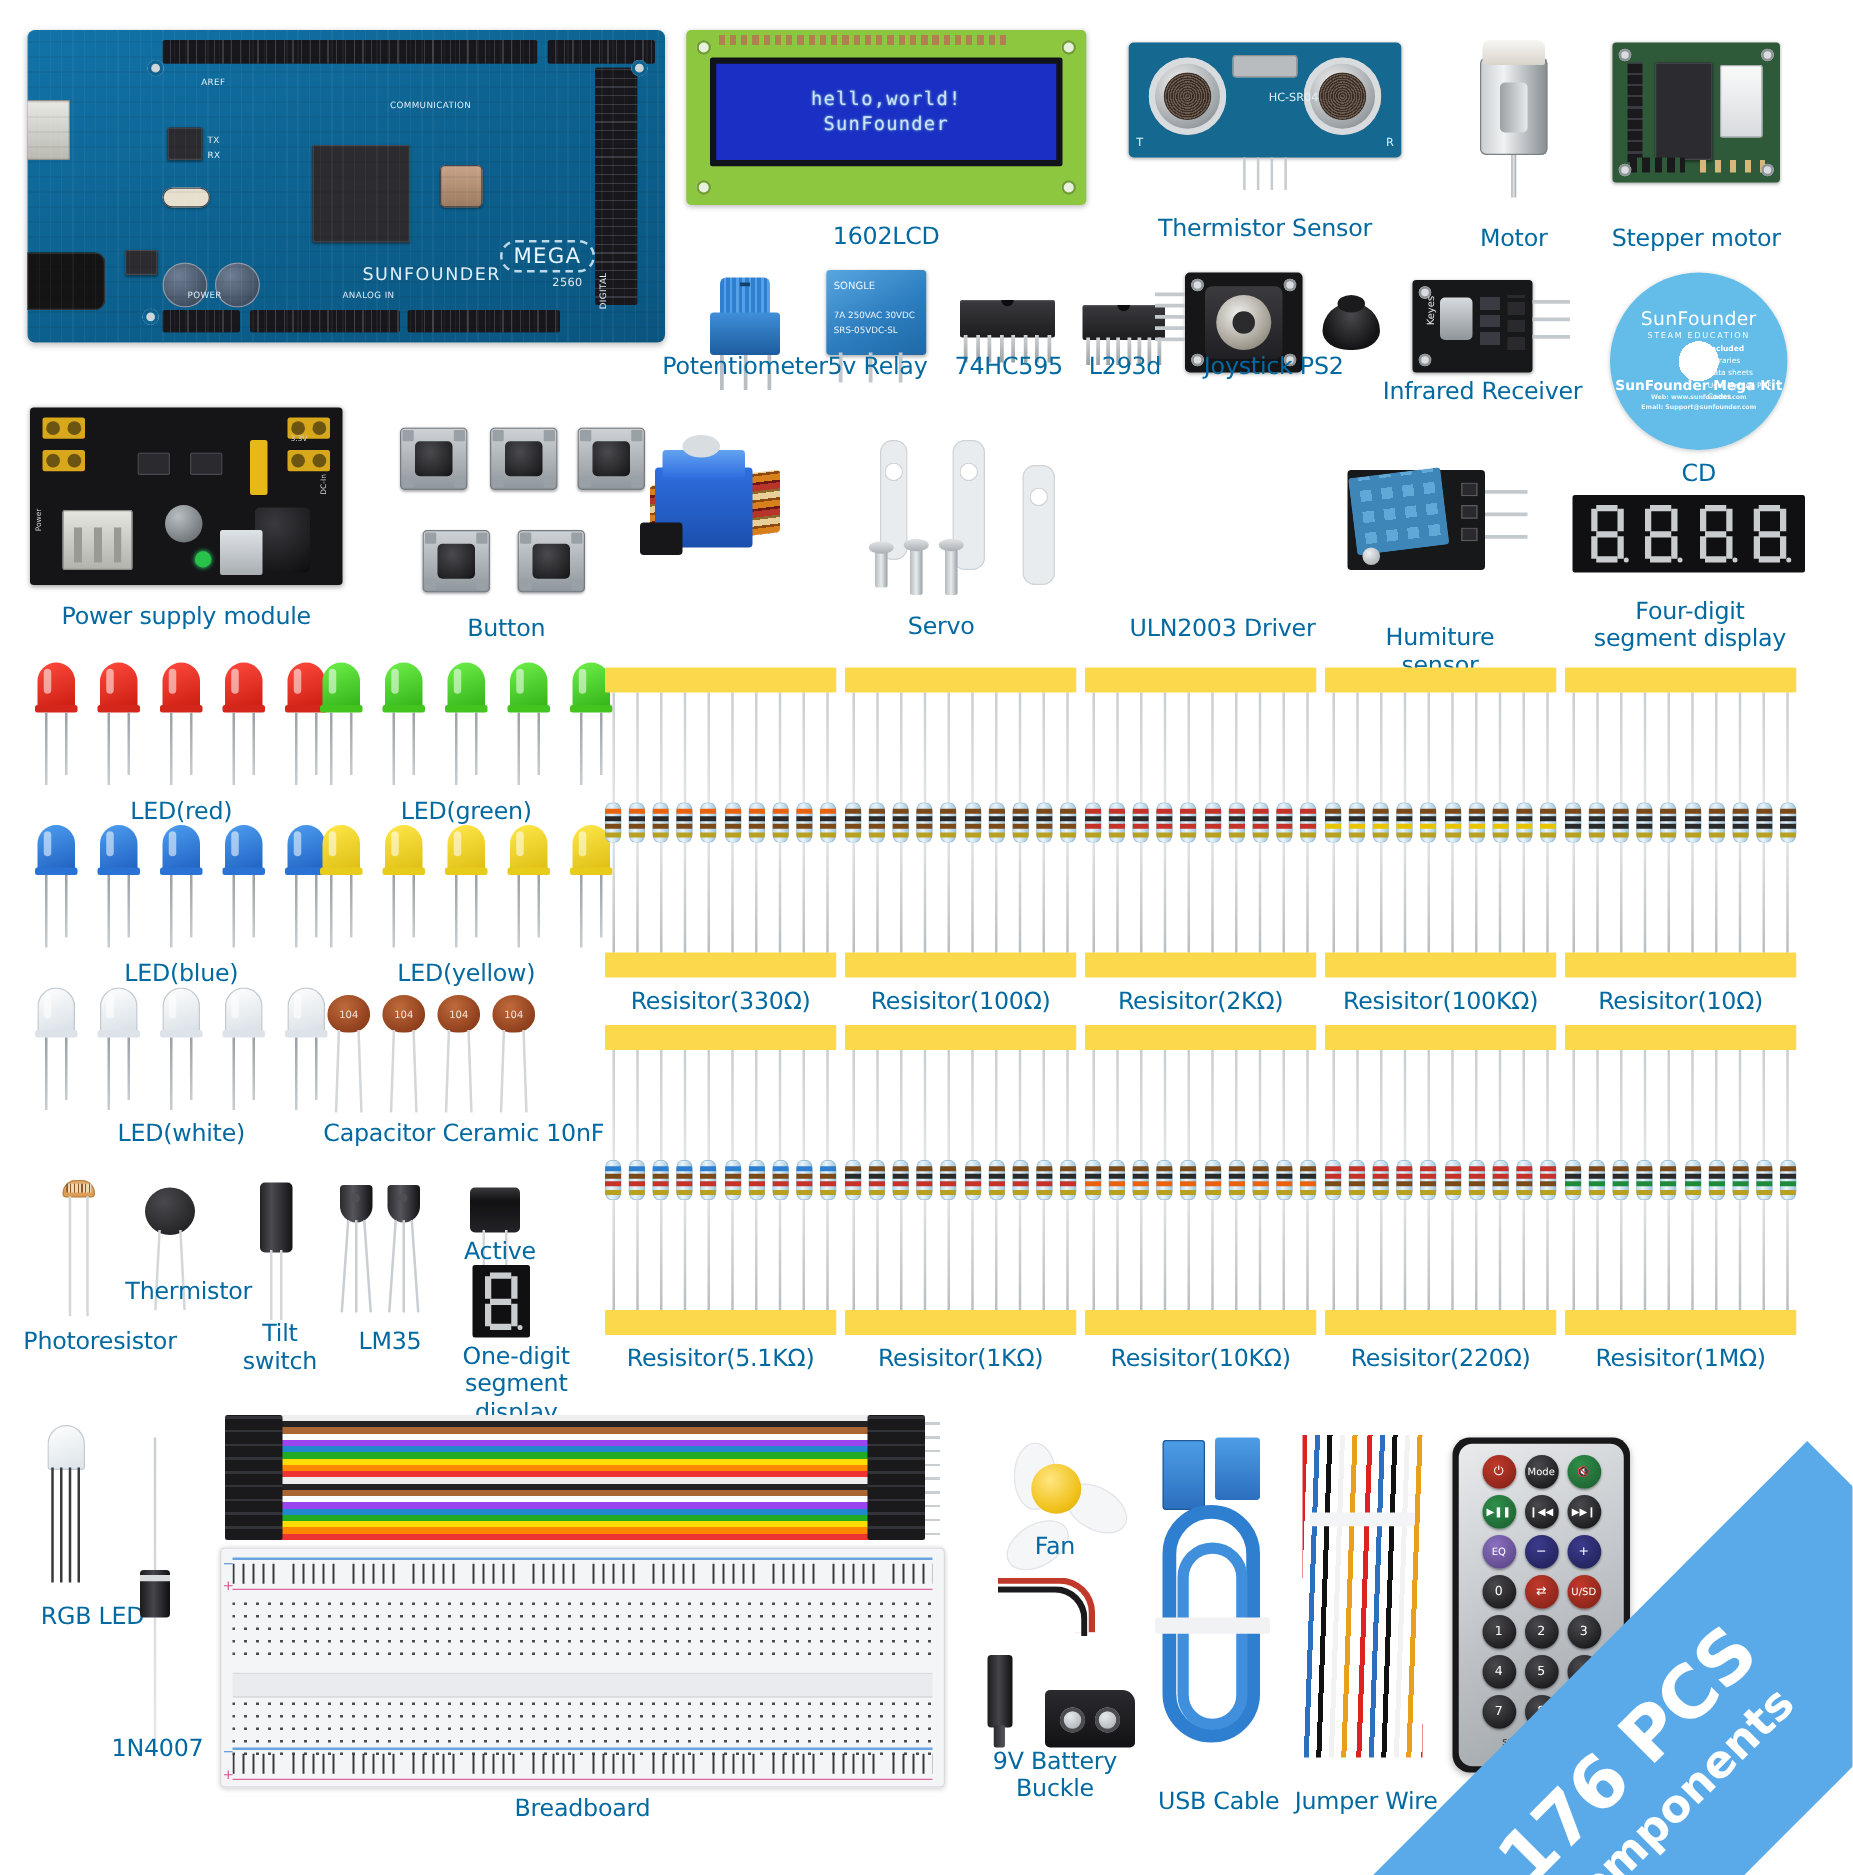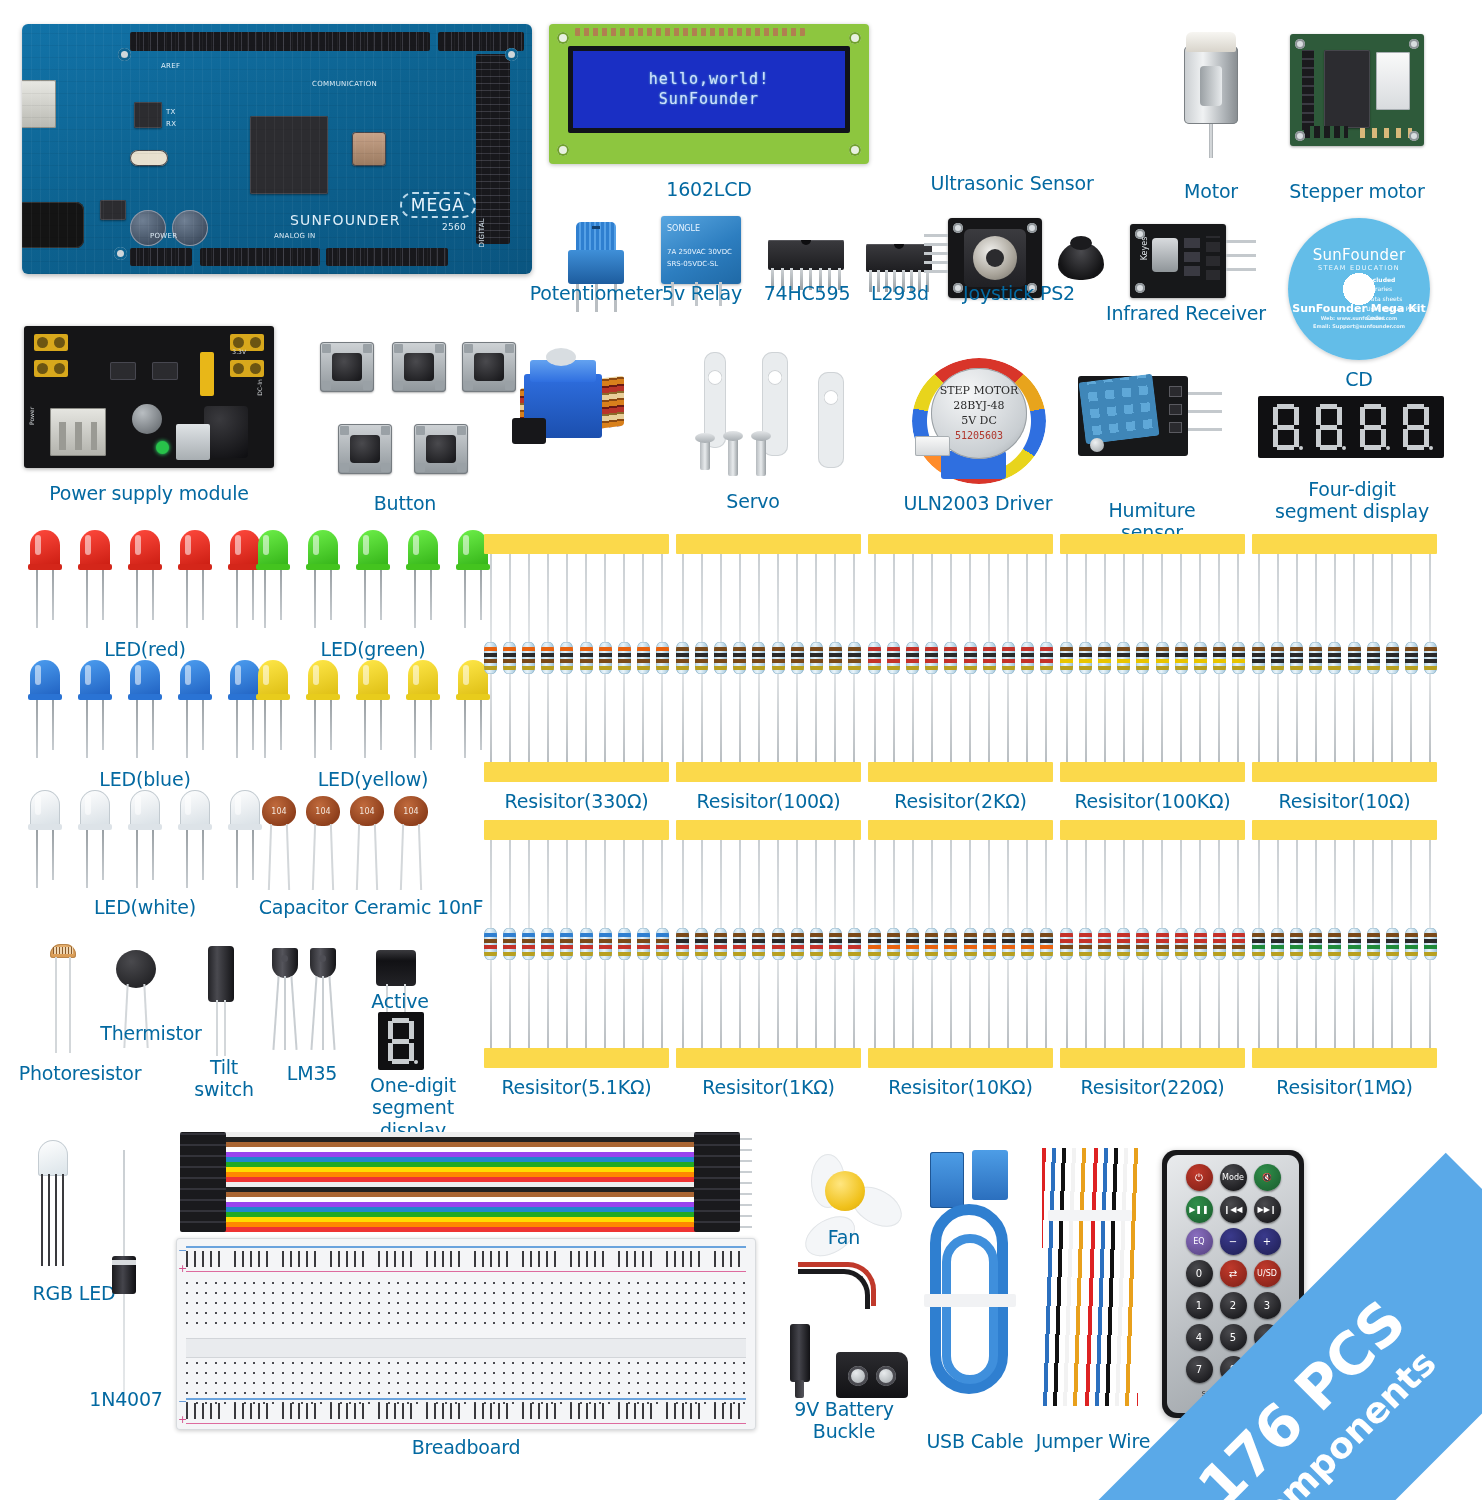--- a/index.html
+++ b/index.html
@@ -480,21 +480,35 @@
     <div class="hole" style="right:8px;bottom:8px;"></div>
     <div class="glass">
       <div class="blue">
         <span>hello,world!</span>
         <span>SunFounder</span>
       </div>
     </div>
   </div>
   <div class="cap" style="left:549px;top:178px;width:320px;">1602LCD</div>
 
-  <div class="cap" style="left:903px;top:172px;width:218px;">Ultrasonic Sensor</div>
+  <div class="us item" style="left:903px;top:34px;width:218px;height:92px;">
+    <div class="eye" style="left:16px;"></div>
+    <div class="eye" style="right:16px;"></div>
+    <div class="xtal"></div>
+    <small style="left:112px;top:40px;">HC-SR04</small>
+    <small style="left:6px;bottom:6px;">T</small>
+    <small style="right:6px;bottom:6px;">R</small>
+    <div class="pins">
+      <i></i>
+        <i></i>
+        <i></i>
+        <i></i>
+    </div>
+  </div>
+  <div class="cap" style="left:903px;top:172px;width:218px;">Thermistor Sensor</div>
 
   <div class="motor item" style="left:1178px;top:28px;width:66px;height:134px;">
     <div class="body"></div>
     <div class="white"></div>
     <div class="shaft"></div>
   </div>
   <div class="cap" style="left:1150px;top:180px;width:122px;">Motor</div>
 
   <div class="pcb green item" style="left:1290px;top:34px;width:134px;height:112px;">
     <div class="chip" style="left:34px;top:16px;width:46px;height:78px;"></div>
@@ -673,33 +687,20 @@
     <div class="blk"></div>
   </div>
   <div class="horn-arm item" style="left:704px;top:352px;width:22px;height:96px;"></div>
   <div class="horn-arm item" style="left:762px;top:352px;width:26px;height:104px;"></div>
   <div class="horn-arm item" style="left:818px;top:372px;width:26px;height:96px;"></div>
   <div class="screw item" style="left:700px;top:440px;height:30px;"></div>
   <div class="screw item" style="left:728px;top:438px;height:38px;"></div>
   <div class="screw item" style="left:756px;top:438px;height:38px;"></div>
   <div class="cap" style="left:668px;top:490px;width:170px;">Servo</div>
 
-  <div class="uln item" style="left:912px;top:358px;width:134px;height:126px;">
-    <div class="coilring"></div>
-    <div class="blue"></div>
-    <div class="can">
-      <b>
-        <span>STEP   MOTOR</span><br>
-        <span>28BYJ-48</span><br>
-        <span>5V      DC</span><br>
-        <em>51205603</em>
-      </b>
-    </div>
-    <div class="conn"></div>
-  </div>
   <div class="cap" style="left:888px;top:492px;width:180px;">ULN2003 Driver</div>
 
   <div class="dht item" style="left:1078px;top:376px;width:110px;height:80px;">
     <div class="sensor"></div>
     <div class="hdrp">
         <i></i>
         <i></i>
         <i></i>
       </div>
     <div class="leg" style="top:16px;"></div>

